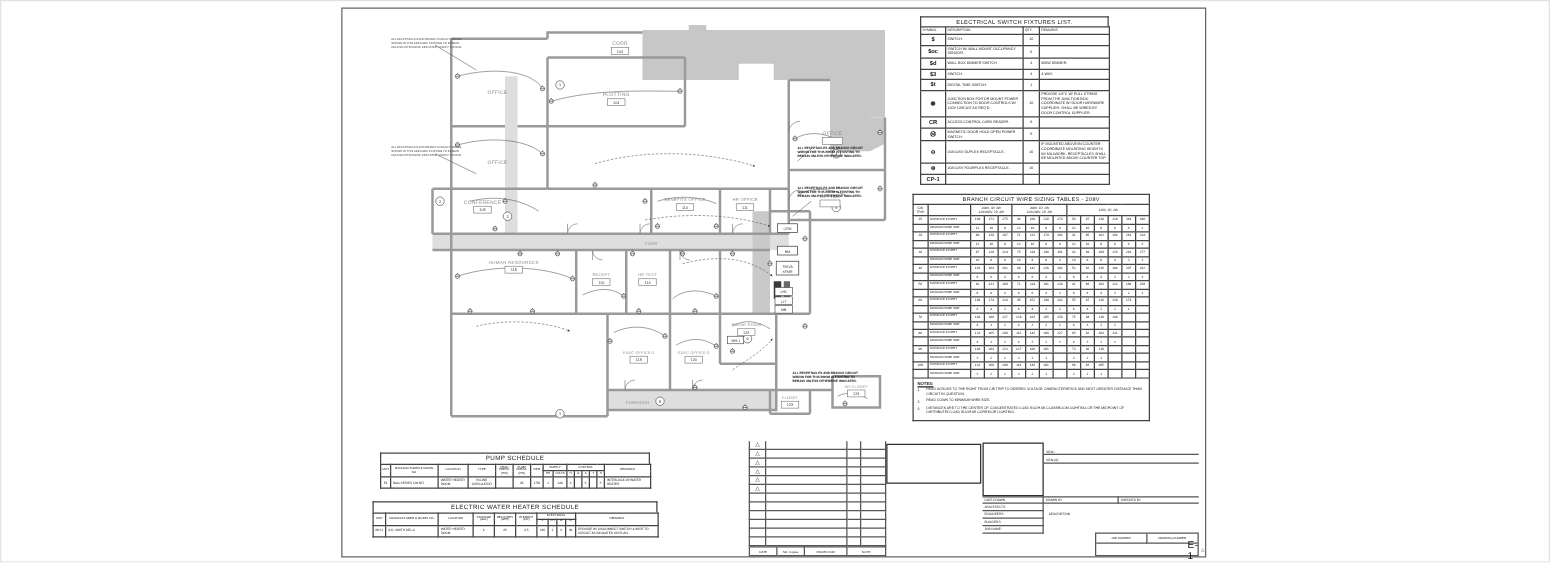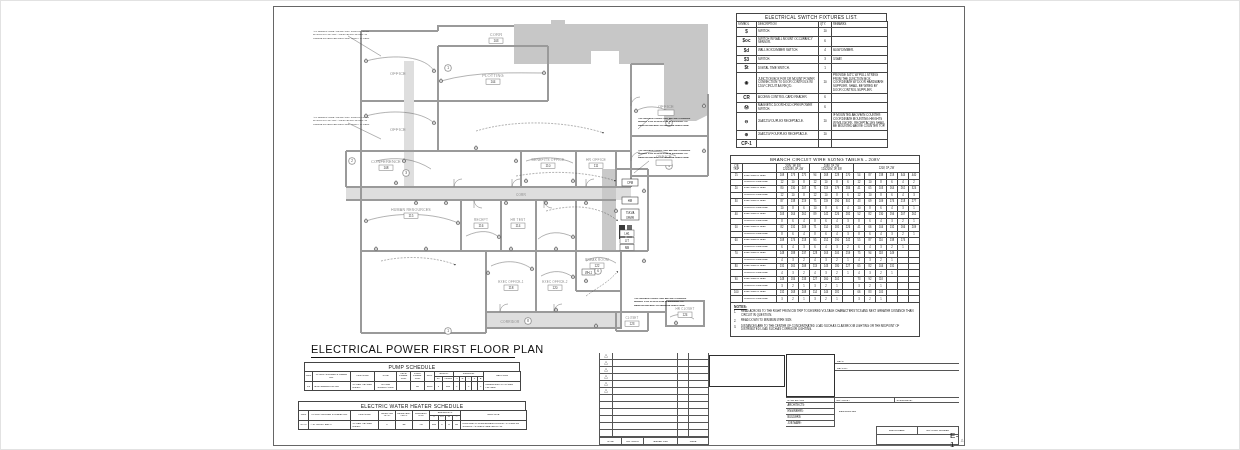--- a/index.html
+++ b/index.html
@@ -345,21 +345,20 @@
       <text class="bnote" x="352" y="140">ALL RECEPTACLES AND BRANCH CIRCUIT</text>
       <text class="bnote" x="352" y="143.4">WIRING FOR THIS ROOM IS EXISTING TO</text>
       <text class="bnote" x="352" y="146.8">REMAIN UNLESS OTHERWISE INDICATED.</text>
 
       <text class="bnote" x="348" y="288">ALL RECEPTACLES AND BRANCH CIRCUIT</text>
       <text class="bnote" x="348" y="291.4">WIRING FOR THIS ROOM IS EXISTING TO</text>
       <text class="bnote" x="348" y="294.8">REMAIN UNLESS OTHERWISE INDICATED.</text>
     </g>
   </svg>
 
-  <div class="plan-title">ELECTRICAL POWER FIRST FLOOR PLAN</div>
 
   <div class="sched" id="pump">
     <div class="ttl">PUMP SCHEDULE</div>
     <table>
       <colgroup>
         <col style="width:8px">
           <col style="width:38px">
           <col style="width:24px">
           <col style="width:22px">
         <col style="width:14px">

